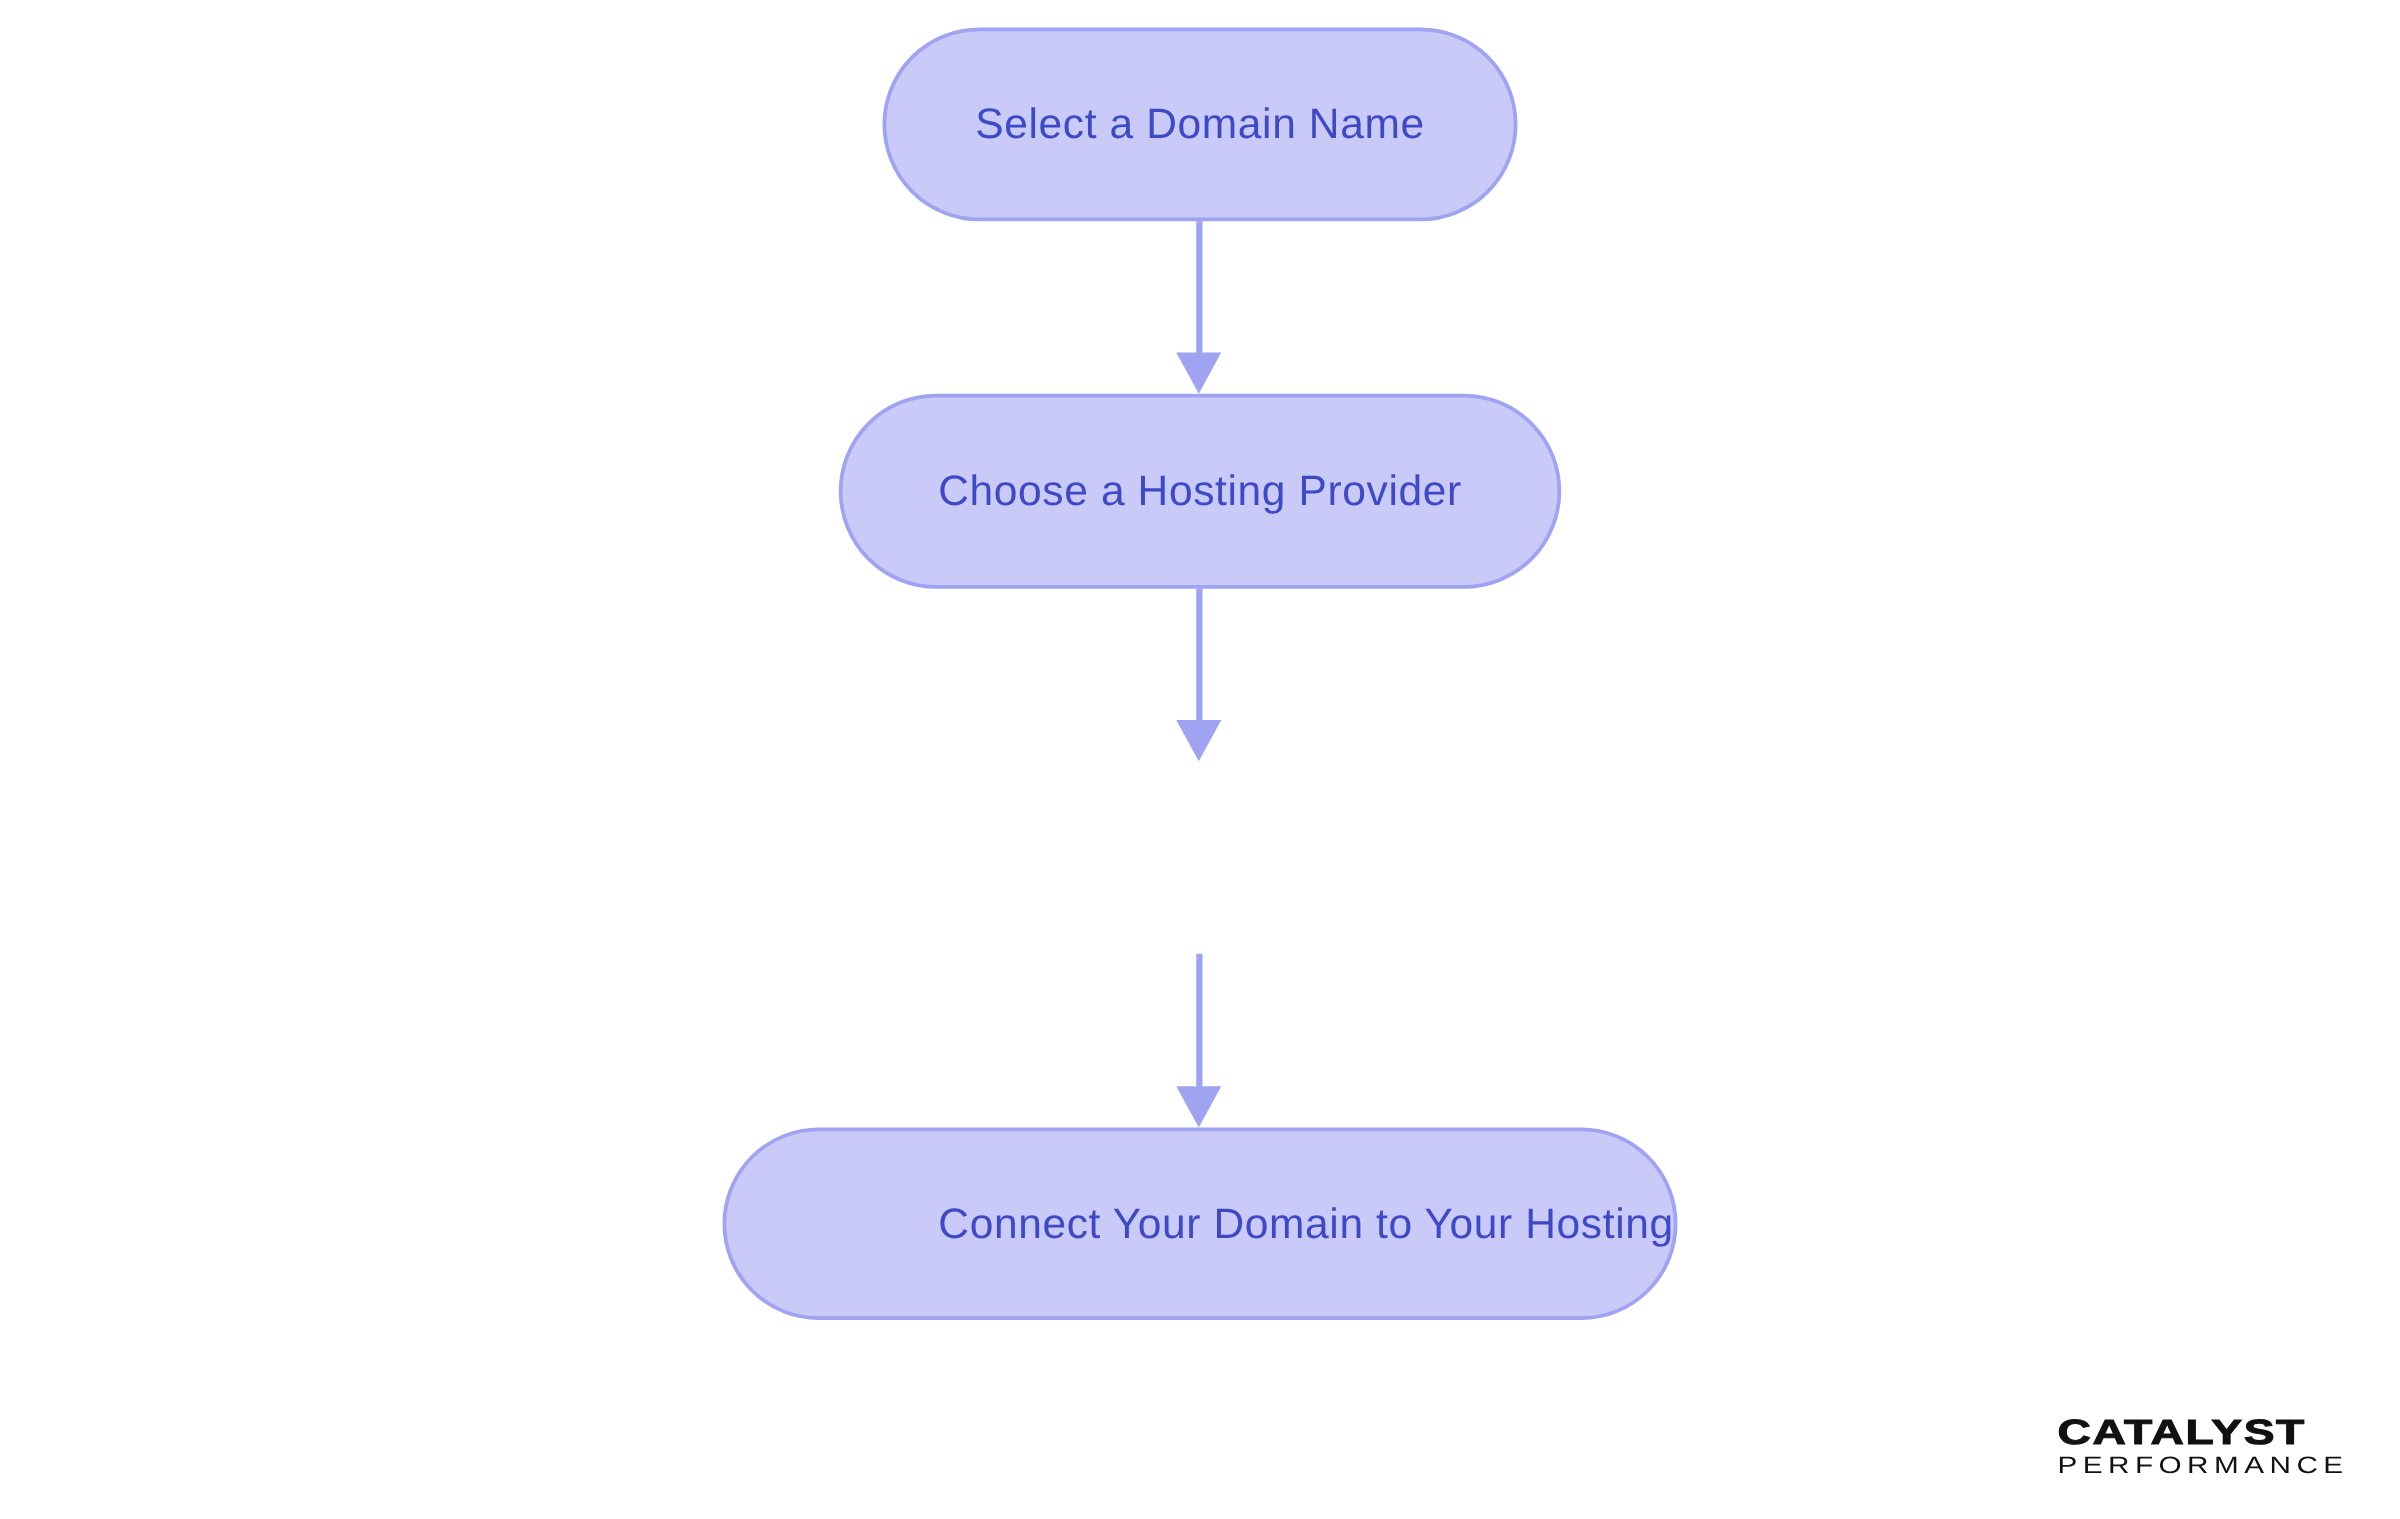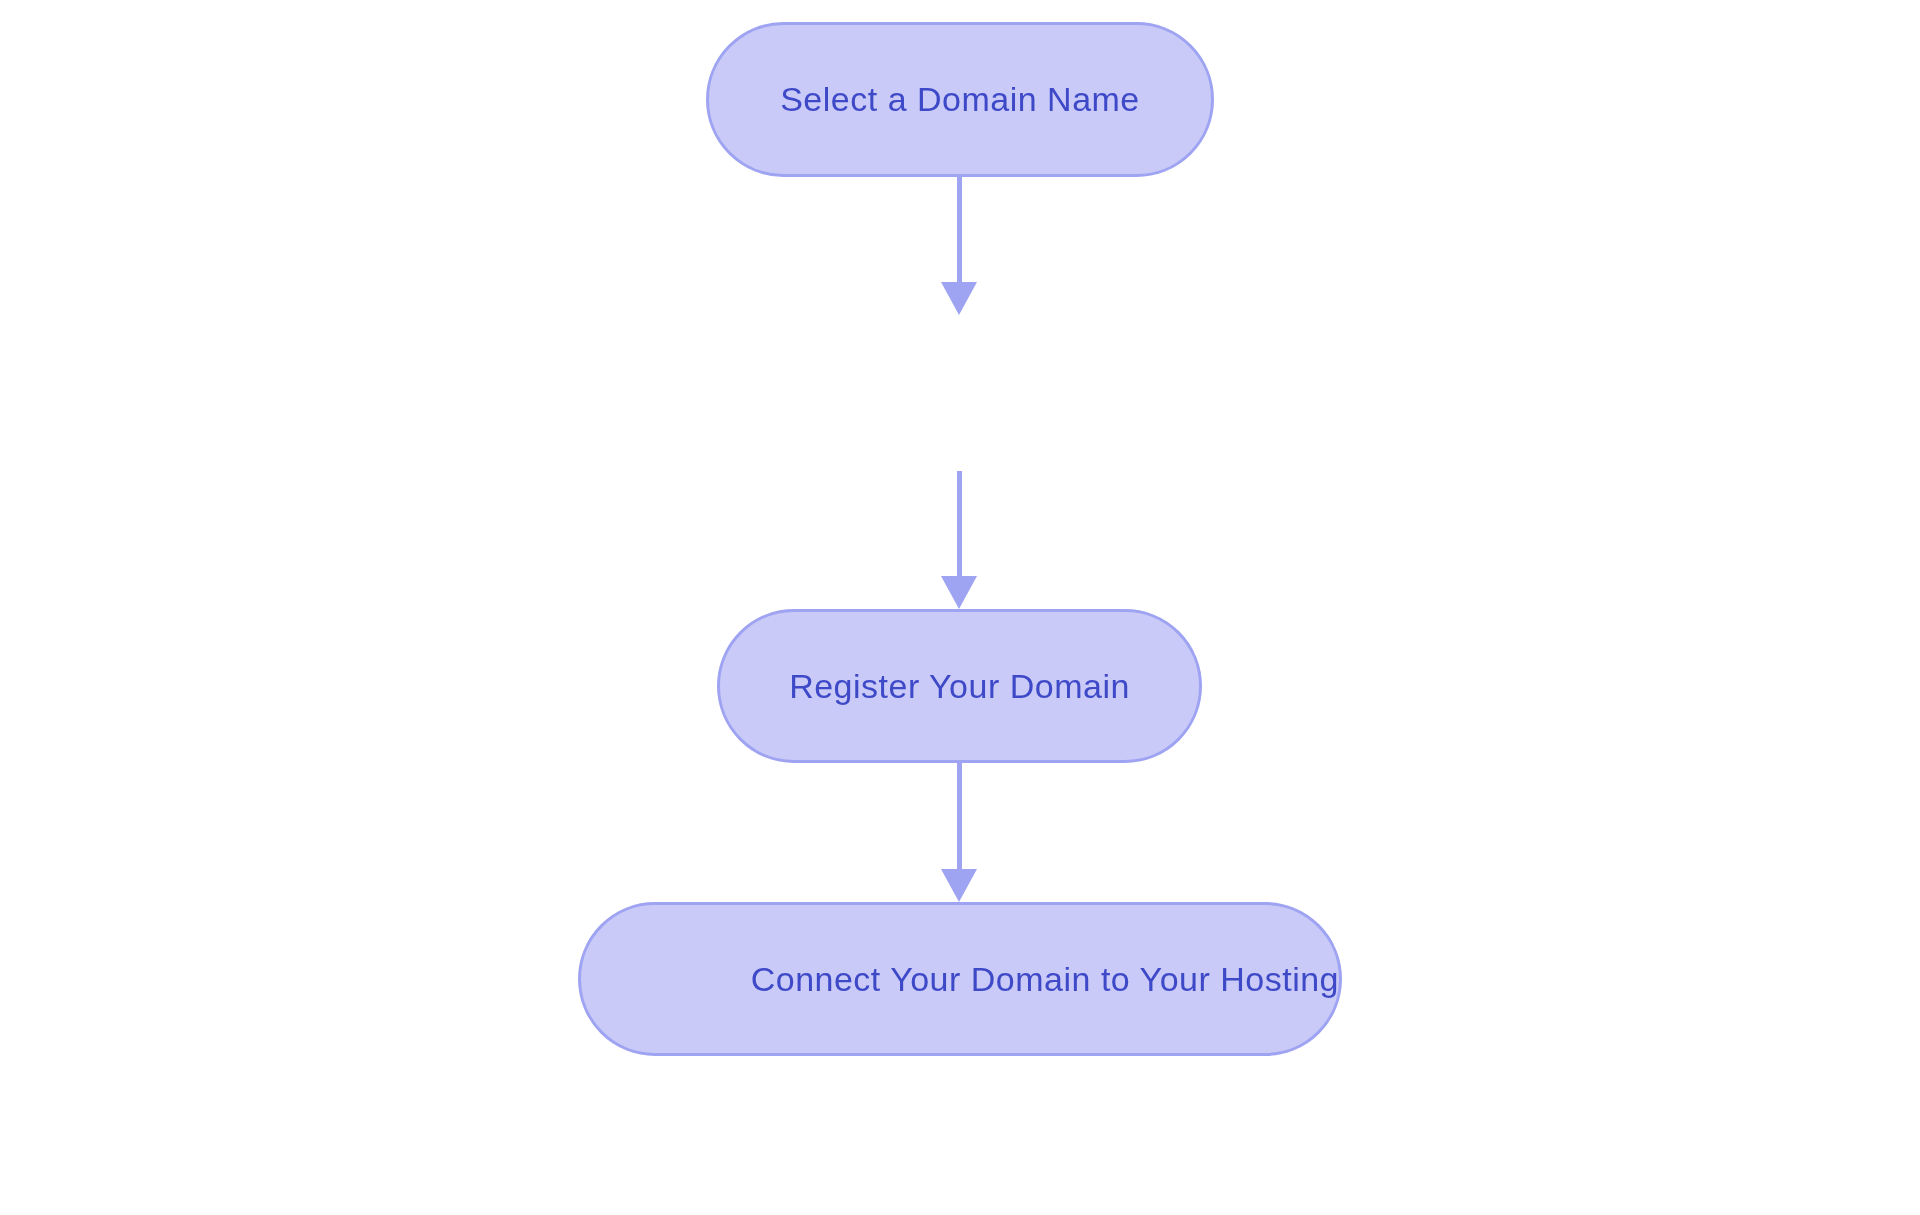--- a/index.html
+++ b/index.html
@@ -101,33 +101,37 @@
 
   <div class="node n1">
     <span class="node-label">Select a Domain Name</span>
   </div>
 
   <div class="arrow a1">
     <div class="shaft"></div>
     <div class="head"></div>
   </div>
 
+  <div class="node n2">
+    <span class="node-label">Choose a Hosting Provider</span>
+  </div>
 
   <div class="arrow a2">
     <div class="shaft"></div>
     <div class="head"></div>
   </div>
 
-  <div class="node n3">
-    <span class="node-label">Register Your Domain</span>
-  </div>
 
   <div class="arrow a3">
     <div class="shaft"></div>
     <div class="head"></div>
   </div>
 
   <div class="node n4">
     <span class="node-label">Connect Your Domain to Your Hosting</span>
   </div>
 
+  <div class="logo">
+    <div class="logo-title">CATALYST</div>
+    <div class="logo-sub">PERFORMANCE</div>
+  </div>
 
 </div>
 
 </body></html>

